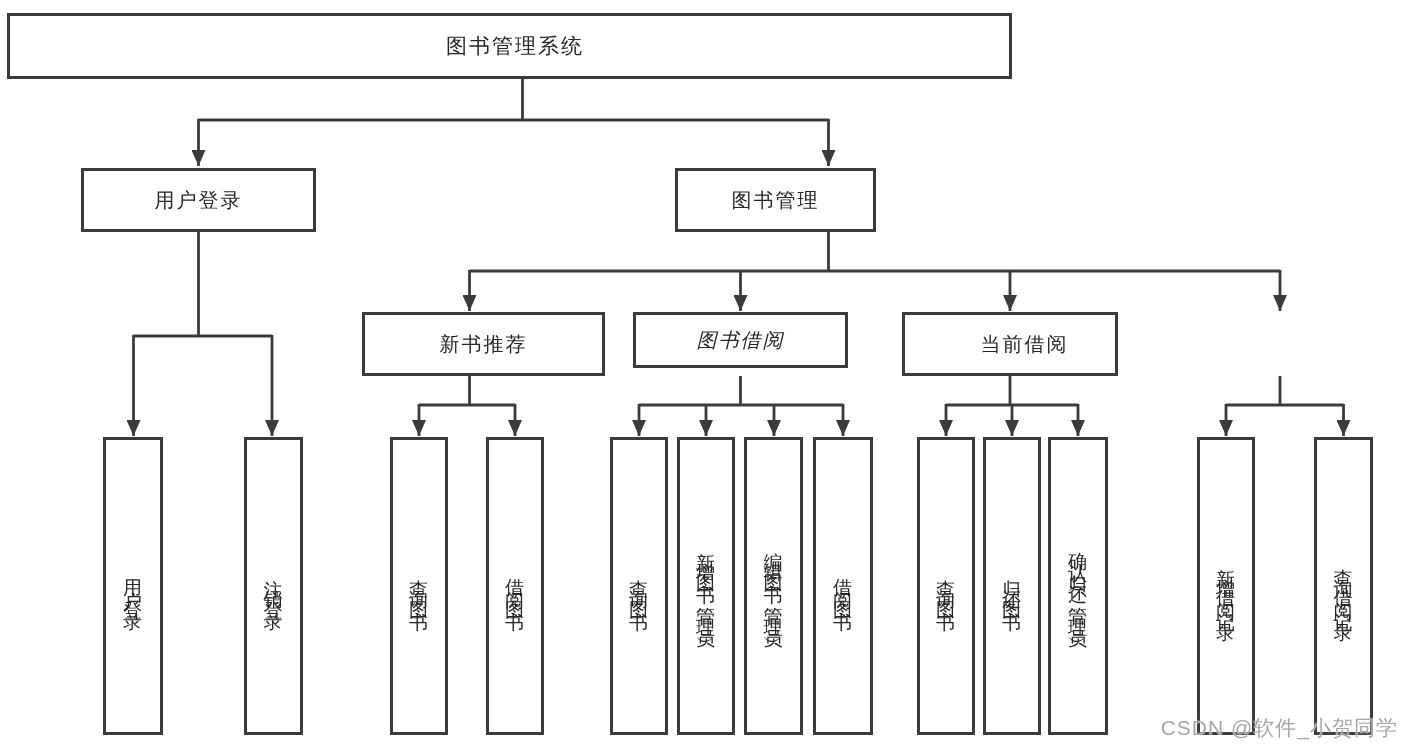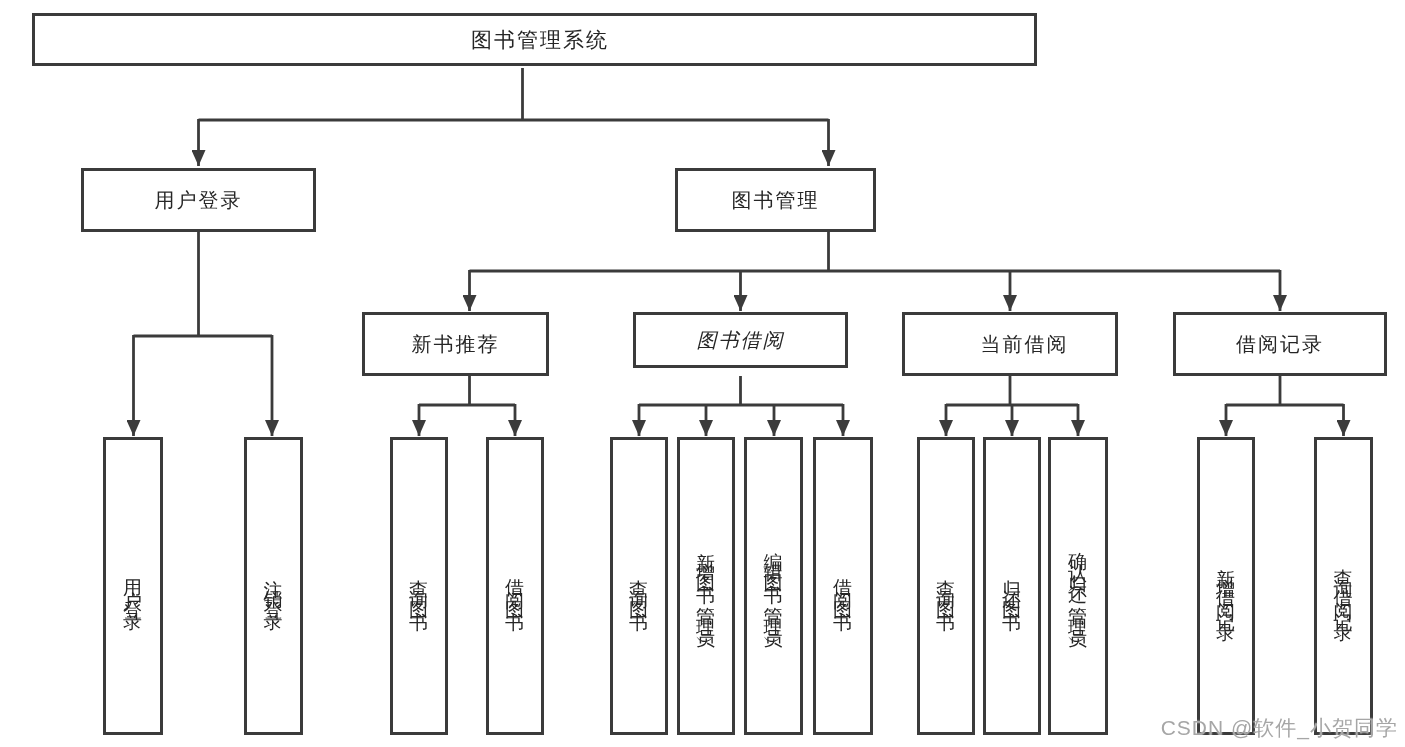--- a/index.html
+++ b/index.html
@@ -110,29 +110,28 @@
 
       <g>
         <path d="M1280,376 V406"></path>
         <path d="M1226,405 H1343.5"></path>
         <path d="M1226,404 V436" marker-end="url(#arw)"></path>
         <path d="M1343.5,404 V436" marker-end="url(#arw)"></path>
       </g>
     </g>
   </svg>
 
-  <div class="node root" style="left:32px;top:13px;width:1005px;height:53px;padding-left:11px;">图书管理系统</div>
+  <div class="node root" style="left:7px;top:13px;width:1005px;height:66px;padding-left:11px;">图书管理系统</div>
 
   <div class="node" style="left:81px;top:168px;width:235px;height:64px;">用户登录</div>
   <div class="node" style="left:675px;top:168px;width:201px;height:64px;">图书管理</div>
 
-  <div class="node" style="left:362px;top:312px;width:187px;height:64px;">新书推荐</div>
+  <div class="node" style="left:362px;top:312px;width:243px;height:64px;">新书推荐</div>
   <div class="node" style="left:633px;top:312px;width:215px;height:56px;font-style:italic;">图书借阅</div>
   <div class="node" style="left:902px;top:312px;width:216px;height:64px;padding-left:29px;">当前借阅</div>
-  <div class="node" style="left:1173px;top:312px;width:214px;height:64px;">借阅记录</div>
 
   <div class="node leaf" style="left:103px;top:437px;width:60px;height:298px;">
     <span class="vtext">用户登录</span>
   </div>
   <div class="node leaf" style="left:244px;top:437px;width:59px;height:298px;">
     <span class="vtext">注销登录</span>
   </div>
 
   <div class="node leaf" style="left:390px;top:437px;width:58px;height:298px;">
     <span class="vtext">查询图书</span>

